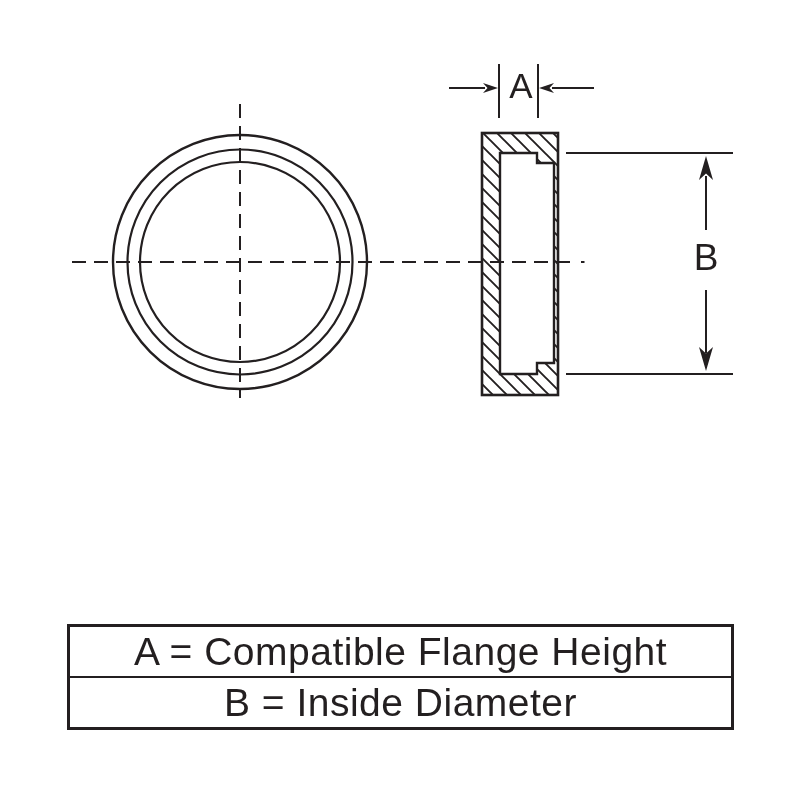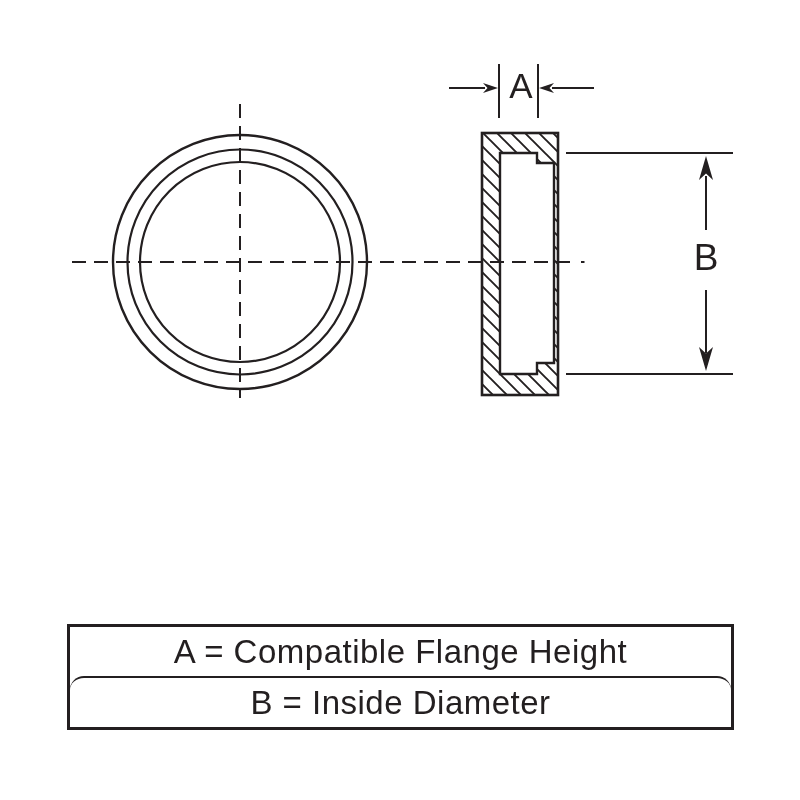--- a/index.html
+++ b/index.html
@@ -34,28 +34,27 @@
     box-sizing: border-box;
     display: flex;
     flex-direction: column;
     background: #ffffff;
   }
   .legend-row {
     flex: 1;
     display: flex;
     align-items: center;
     justify-content: center;
-    font-size: 33px;
+    font-size: 39px;
     color: #231f20;
     letter-spacing: 0.5px;
     white-space: nowrap;
   }
   .legend-row + .legend-row {
     border-top: 2.5px solid #231f20;
-    border-radius: 14px;
   }
 </style>
 </head>
 <body>
 
 <div class="canvas">
 
   <svg class="drawing-svg" width="800" height="800" viewBox="0 0 800 800">
     <defs>
       <pattern id="hatch" patternUnits="userSpaceOnUse" width="14" height="14">

